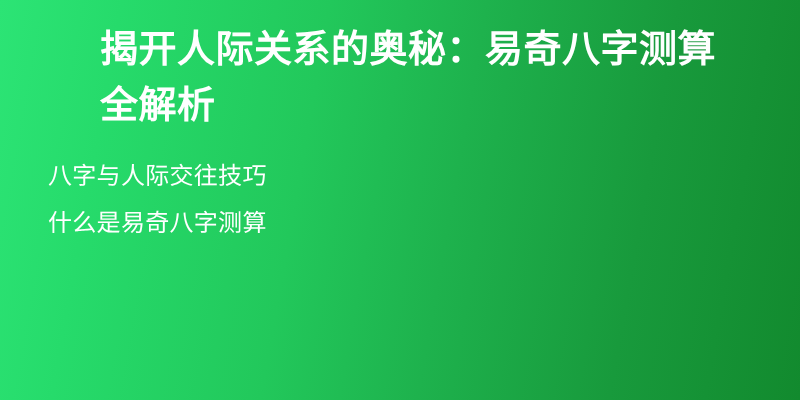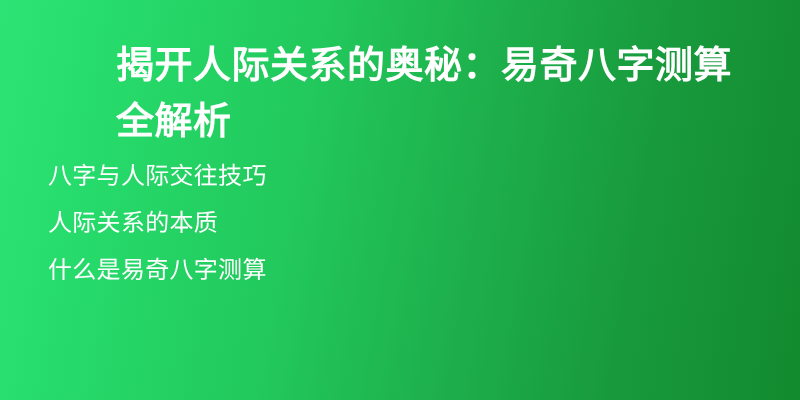--- a/index.html
+++ b/index.html
@@ -28,21 +28,21 @@
                 #128a2e 100%);
     overflow: hidden;
   }
 
   
   #headline {
     position: absolute;
     left: 100px;
     top: 22px;
     width: 620px;
-    margin: 16px;
+    margin: 0;
     padding: 0;
     font-size: 38px;
     line-height: 56px;
     font-weight: bold;
     color: #ffffff;
     letter-spacing: 0.5px;
     white-space: pre-wrap;
     text-rendering: geometricPrecision;
     font-family: Liberation Serif, serif;
   }
@@ -70,17 +70,16 @@
 </style>
 </head>
 <body>
 
 <div id="cover-card">
 
   <h1 id="headline">揭开人际关系的奥秘：易奇八字测算全解析</h1>
 
   <ul id="outline-list">
     <li class="outline-item">八字与人际交往技巧</li>
-    <li class="outline-item">人际关系的本质</li>
     <li class="outline-item">什么是易奇八字测算</li>
   </ul>
 
 </div>
 
 </body></html>

